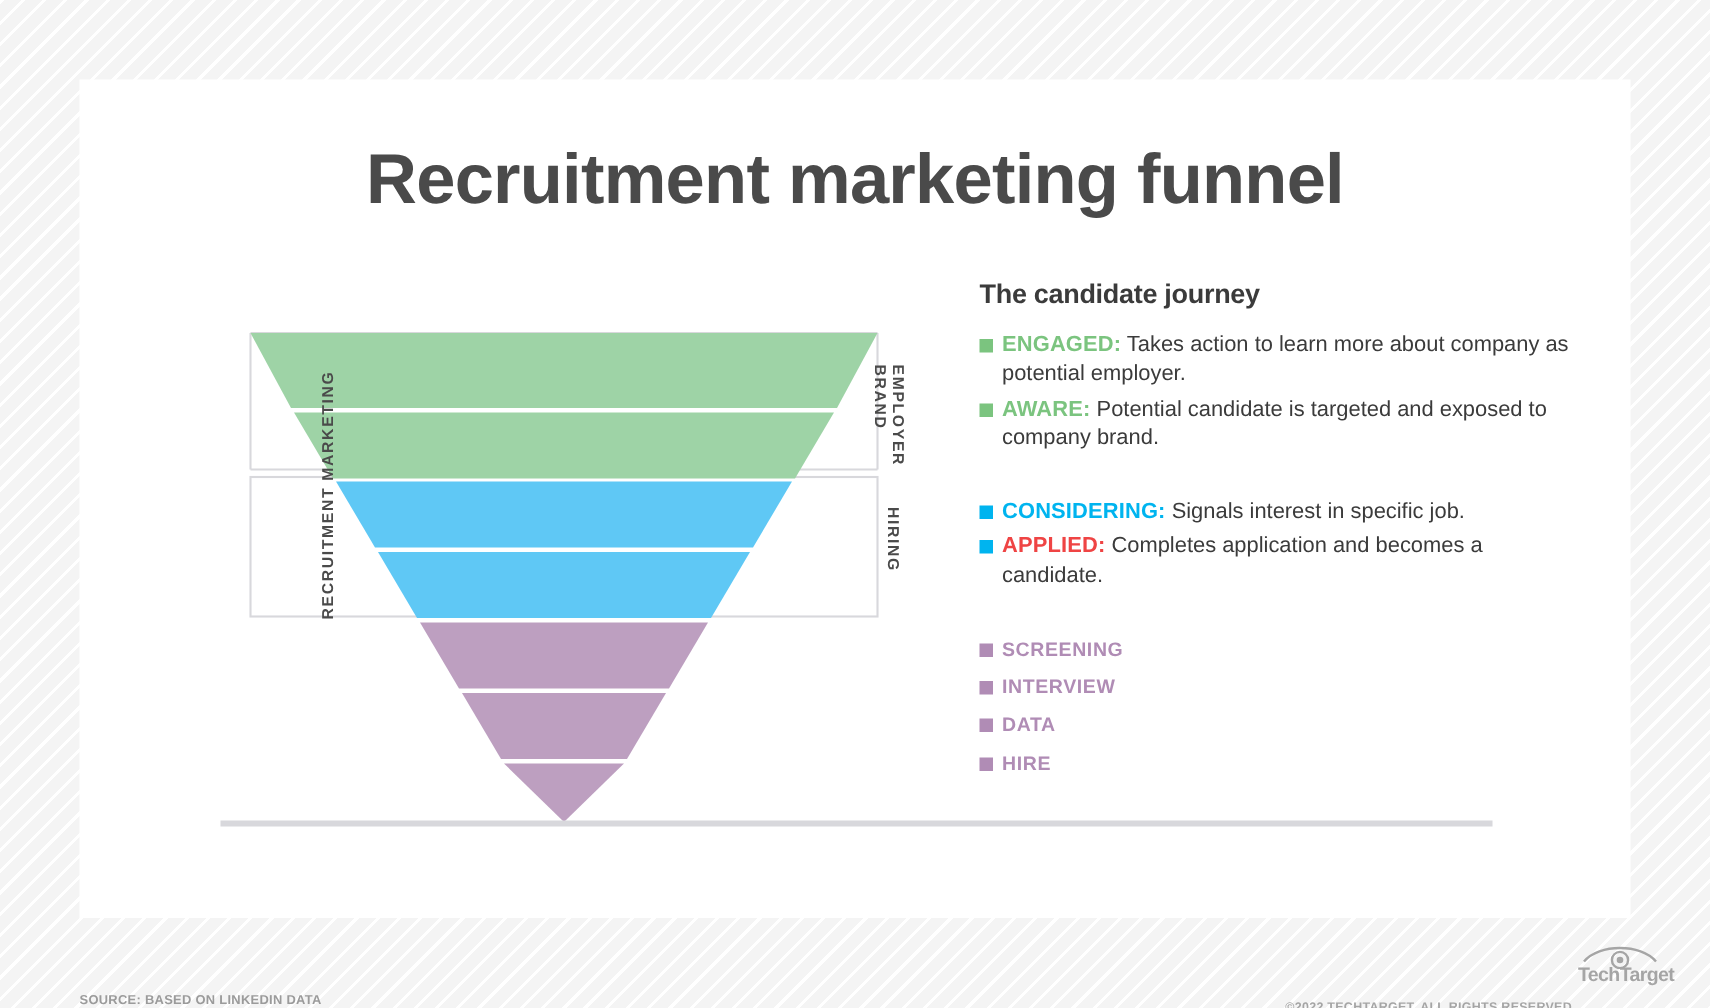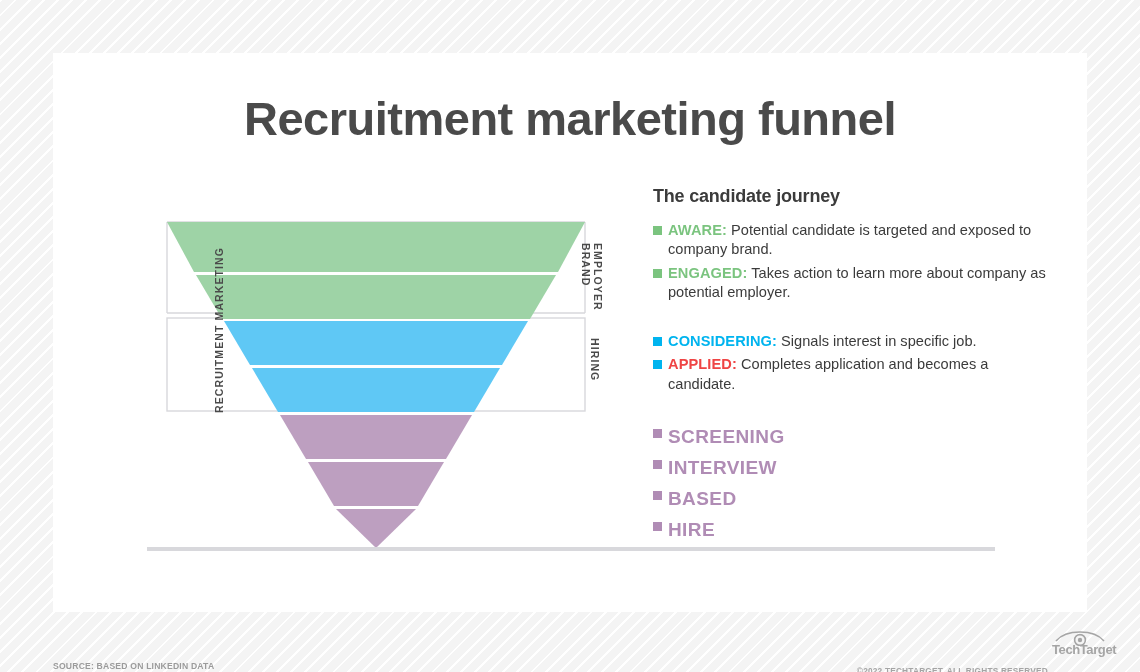--- a/index.html
+++ b/index.html
@@ -91,21 +91,21 @@
   .legend-item .txt {
     font-size:14.6px;
     color:#3b3b3b;
   }
   .legend-item .term {
     font-weight:bold;
     letter-spacing:0.1px;
   }
   .legend-group-gap { height:26px; }
   .legend-item.compact { margin-bottom:6px; }
-  .legend-item.compact .txt .term { font-size:19px; letter-spacing:0.4px; }
+  .legend-item.compact .txt .term { font-size:13px; letter-spacing:0.4px; }
 
   
   .footer-left {
     position:absolute;
     left:53px; top:644px;
     font-size:8.6px;
     font-weight:bold;
     color:#9b9b9b;
     letter-spacing:0.2px;
     margin-top:17px;
@@ -174,29 +174,29 @@
   </div>
 
   <div class="legend">
 
     <div class="legend-title">The candidate journey</div>
 
     <div>
       <div class="legend-item">
         <span class="swatch" style="background:#7bc47f"></span>
         <span class="txt">
+          <span class="term" style="color:#7bc47f">ENGAGED:</span><span> Takes action to learn more about company as potential employer.</span>
+        </span>
+      </div>
+      <div class="legend-item">
+        <span class="swatch" style="background:#7bc47f"></span>
+        <span class="txt">
           <span class="term" style="color:#7bc47f">AWARE:</span><span> Potential candidate is targeted and exposed to company brand.</span>
         </span>
       </div>
-      <div class="legend-item">
-        <span class="swatch" style="background:#7bc47f"></span>
-        <span class="txt">
-          <span class="term" style="color:#7bc47f">ENGAGED:</span><span> Takes action to learn more about company as potential employer.</span>
-        </span>
-      </div>
     </div>
 
     <div class="legend-group-gap"></div>
 
     <div>
       <div class="legend-item">
         <span class="swatch" style="background:#00b4ef"></span>
         <span class="txt">
           <span class="term" style="color:#00b4ef">CONSIDERING:</span><span> Signals interest in specific job.</span>
         </span>
@@ -220,21 +220,21 @@
       </div>
       <div class="legend-item compact">
         <span class="swatch" style="background:#b08cb5"></span>
         <span class="txt">
           <span class="term" style="color:#b08cb5">INTERVIEW</span>
         </span>
       </div>
       <div class="legend-item compact">
         <span class="swatch" style="background:#b08cb5"></span>
         <span class="txt">
-          <span class="term" style="color:#b08cb5">BASED</span>
+          <span class="term" style="color:#b08cb5">DATA</span>
         </span>
       </div>
       <div class="legend-item compact">
         <span class="swatch" style="background:#b08cb5"></span>
         <span class="txt">
           <span class="term" style="color:#b08cb5">HIRE</span>
         </span>
       </div>
     </div>
   </div>

